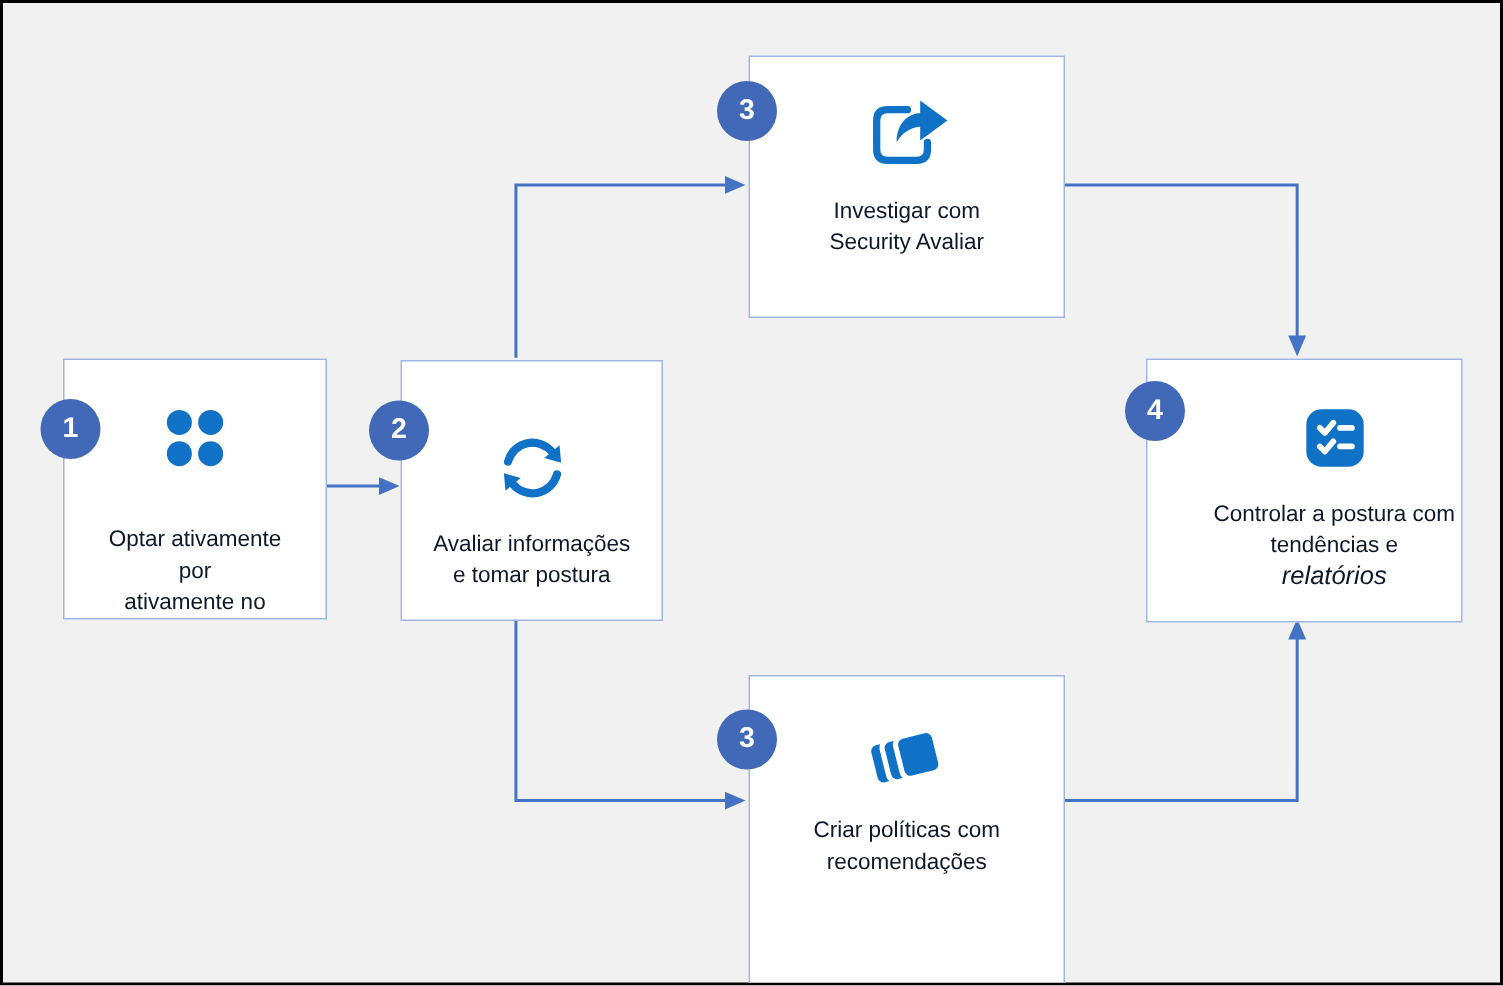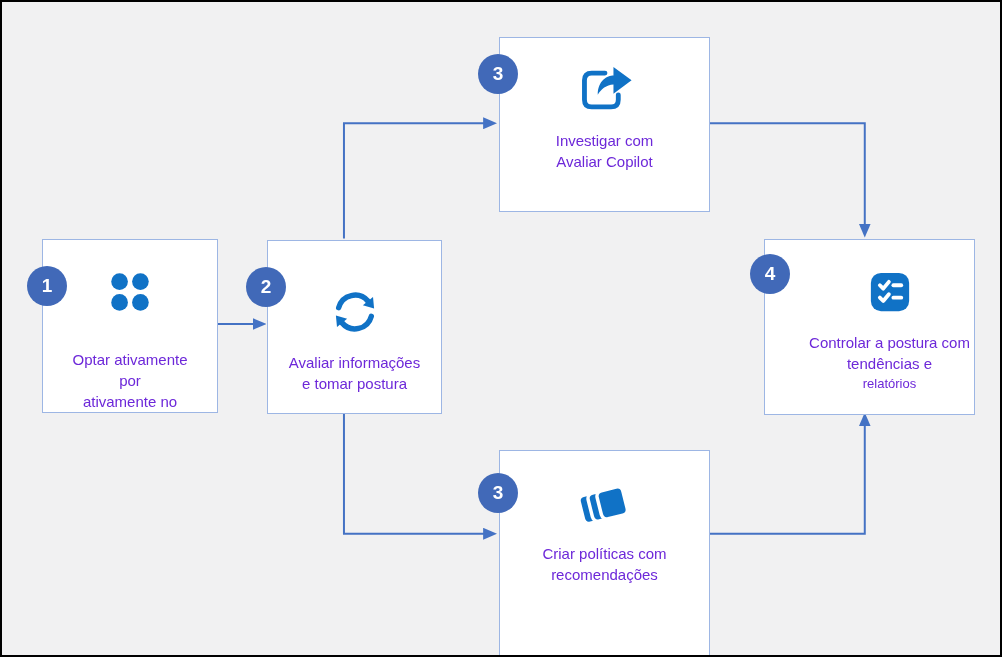--- a/index.html
+++ b/index.html
@@ -22,24 +22,24 @@
     padding-top:22px;
   }
   .node-1{left:40px;top:237px;width:176px;height:174px;justify-content:space-between;}
   .node-2{left:265px;top:238px;width:175px;height:174px;justify-content:center;}
   .node-3a{left:497px;top:35px;width:211px;height:175px;}
   .node-3b{left:497px;top:448px;width:211px;height:211px;}
   .node-4{left:762px;top:237px;width:211px;height:176px;padding-left:40px;}
   .icon-wrap{height:60px;display:flex;align-items:center;justify-content:center;}
   .label{
     margin-top:10px;text-align:center;
-    font-size:15px;line-height:21px;color:#6d28d9;
+    font-size:15px;line-height:21px;color:#0f172a;
   }
   .label .line{display:block;}
-  .label .line.small{font-size:13px;line-height:20px;}
+  .label .line.small{font-size:17px;line-height:20px;font-style:italic;}
   .badge{
     position:absolute;width:40px;height:40px;border-radius:50%;
     background:#4169B8;color:#FFFFFF;
     display:flex;align-items:center;justify-content:center;
     font-size:19px;font-weight:bold;
   }
   .badge-1{left:25px;top:264px;}
   .badge-2{left:244px;top:265px;}
   .badge-3a{left:476px;top:52px;}
   .badge-3b{left:476px;top:471px;}
@@ -96,21 +96,21 @@
 
   <div class="node node-3a">
     <div class="icon-wrap">
       <svg width="64" height="58" viewBox="0 0 52 48">
         <path d="M 26 10 H 15 Q 9 10 9 16 V 32 Q 9 38 15 38 H 31 Q 37 38 37 32 V 28" fill="none" stroke="#1072C6" stroke-width="4" stroke-linecap="round" stroke-linejoin="round"></path>
         <path d="M 20 28 C 20 16 28 12 33 12 L 33 5 L 48 16 L 33 27 L 33 19.5 C 27 20 23 23 20 28 Z" fill="#1072C6"></path>
       </svg>
     </div>
     <div class="label">
       <span class="line">Investigar com</span>
-      <span class="line">Avaliar Copilot</span>
+      <span class="line">Security Avaliar</span>
     </div>
   </div>
 
   <div class="node node-3b">
     <div class="icon-wrap">
       <svg width="60" height="56" viewBox="0 0 52 48">
         <g transform="rotate(-14 26 26)">
           <rect x="5" y="13" width="23" height="25" rx="5" fill="#1072C6" stroke="#FFFFFF" stroke-width="3"></rect>
           <rect x="13" y="13" width="23" height="25" rx="5" fill="#1072C6" stroke="#FFFFFF" stroke-width="3"></rect>
           <rect x="21" y="13" width="23" height="25" rx="5" fill="#1072C6" stroke="#FFFFFF" stroke-width="3"></rect>

